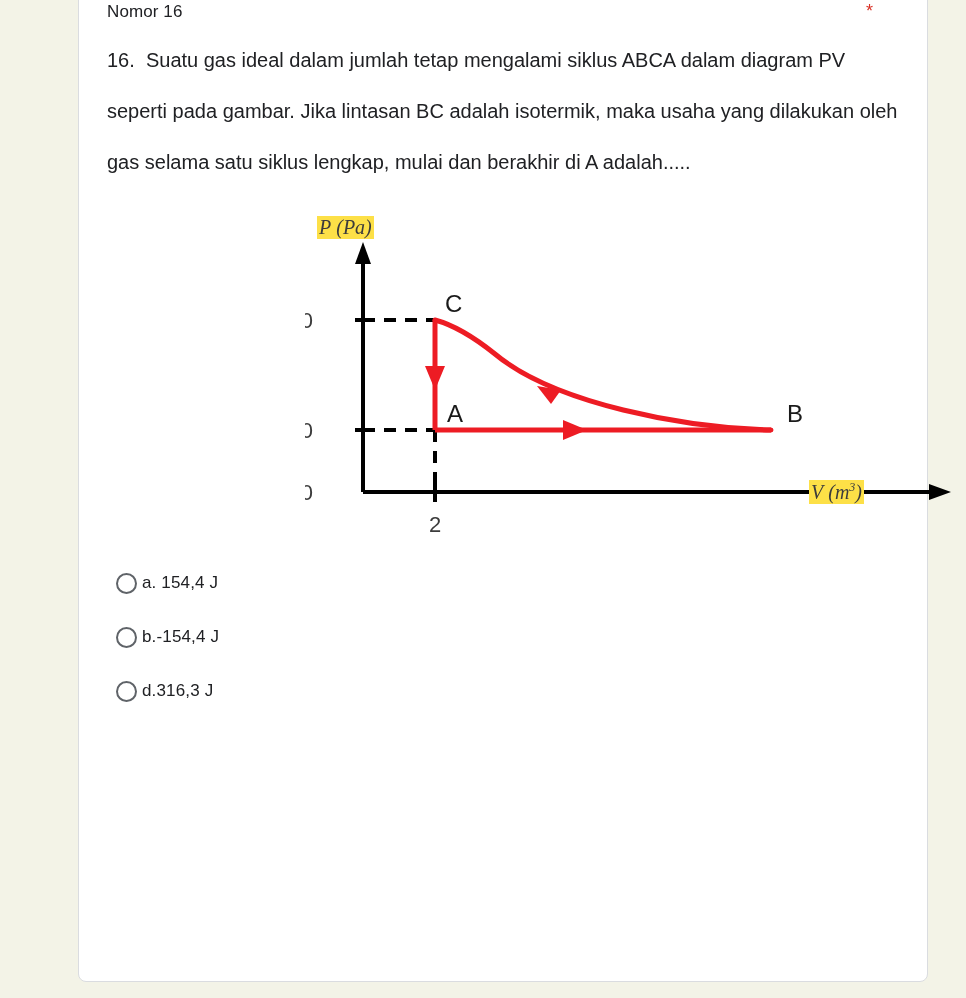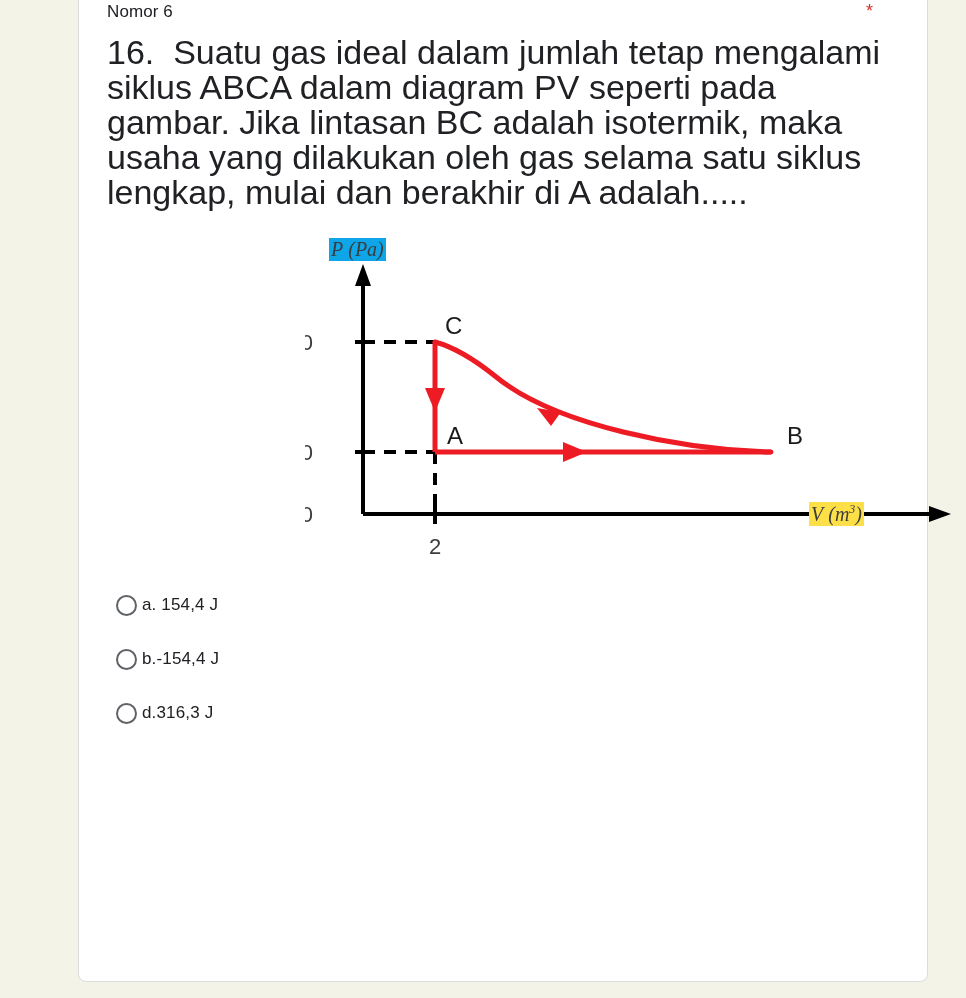--- a/index.html
+++ b/index.html
@@ -56,22 +56,22 @@
   #required-asterisk {
     color: #D93025;
     font-size: 18px;
     line-height: 18px;
     margin-right: 30px;
     margin-top: 1px;
   }
 
   #question-text {
     margin-top: 12px;
-    font-size: 34px;
-    line-height: 35px;
+    font-size: 20px;
+    line-height: 51px;
     color: #202124;
     font-weight: 400;
     max-width: 800px;
     white-space: pre-wrap;
   }
 
   
   #pv-diagram-wrap {
     position: relative;
     margin-top: 26px;
@@ -109,21 +109,21 @@
 </style>
 </head>
 <body>
 
 <div id="page">
 
   <div id="question-card">
     <div id="card-inner">
 
       <div class="header-row">
-        <div id="section-label">Nomor 6</div>
+        <div id="section-label">Nomor 16</div>
         <div id="required-asterisk">*</div>
       </div>
 
       <div id="question-text">16.  Suatu gas ideal dalam jumlah tetap mengalami siklus ABCA dalam diagram PV seperti pada gambar. Jika lintasan BC adalah isotermik, maka usaha yang dilakukan oleh gas selama satu siklus lengkap, mulai dan berakhir di A adalah.....</div>
 
       <div id="pv-diagram-wrap">
         <svg id="pv-svg" width="660" height="320" viewBox="0 0 660 320">
 
           <text x="26" y="22" font-family="'Liberation Serif', serif" font-size="20" font-style="italic" fill="#3C3C3C" opacity="0">P (Pa)</text>
 
@@ -163,22 +163,22 @@
           <text x="142" y="208" font-family="'Liberation Sans', sans-serif" font-size="24" fill="#1A1A1A">A</text>
           <text x="482" y="208" font-family="'Liberation Sans', sans-serif" font-size="24" fill="#1A1A1A">B</text>
         </svg>
 
         <div style="position:absolute; left:504px; top:266px; font-family:'Liberation Serif', serif;
                     font-style:italic; font-size:20px; color:#3C3C3C; background:#fde047;
                     padding:0 2px;">
           <span>V</span><span>&nbsp;(</span><span>m</span><sup style="font-size:12px;">3</sup><span>)</span>
         </div>
 
-        <div style="position:absolute; left:24px; top:2px; font-family:'Liberation Serif', serif;
-                    font-style:italic; font-size:20px; color:#3C3C3C; background:#0ea5e9;
+        <div style="position:absolute; left:12px; top:2px; font-family:'Liberation Serif', serif;
+                    font-style:italic; font-size:20px; color:#3C3C3C; background:#fde047;
                     padding:0 2px;">
           <span>P</span><span>&nbsp;(</span><span>Pa</span><span>)</span>
         </div>
       </div>
 
       <div id="options">
         <div class="option-row">
           <div class="radio"></div>
           <div class="option-label">a. 154,4 J</div>
         </div>

